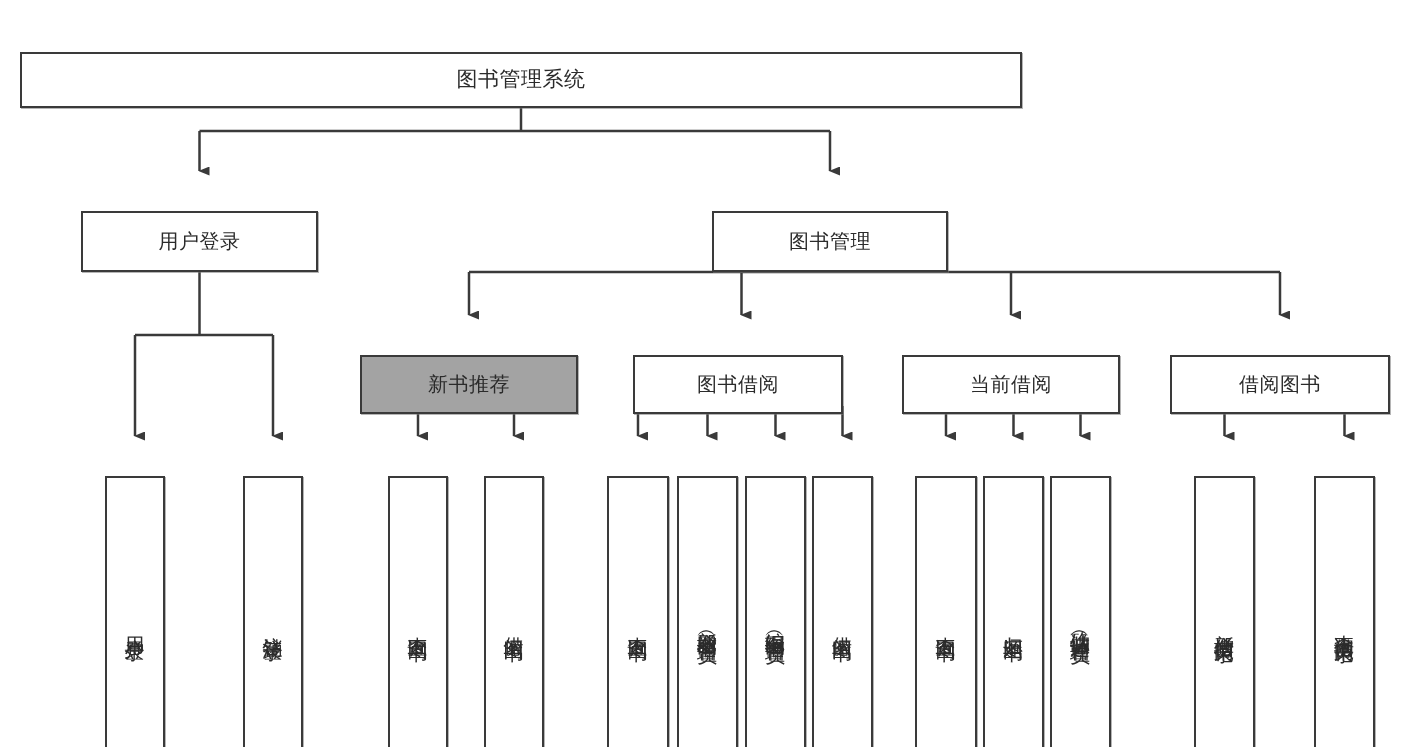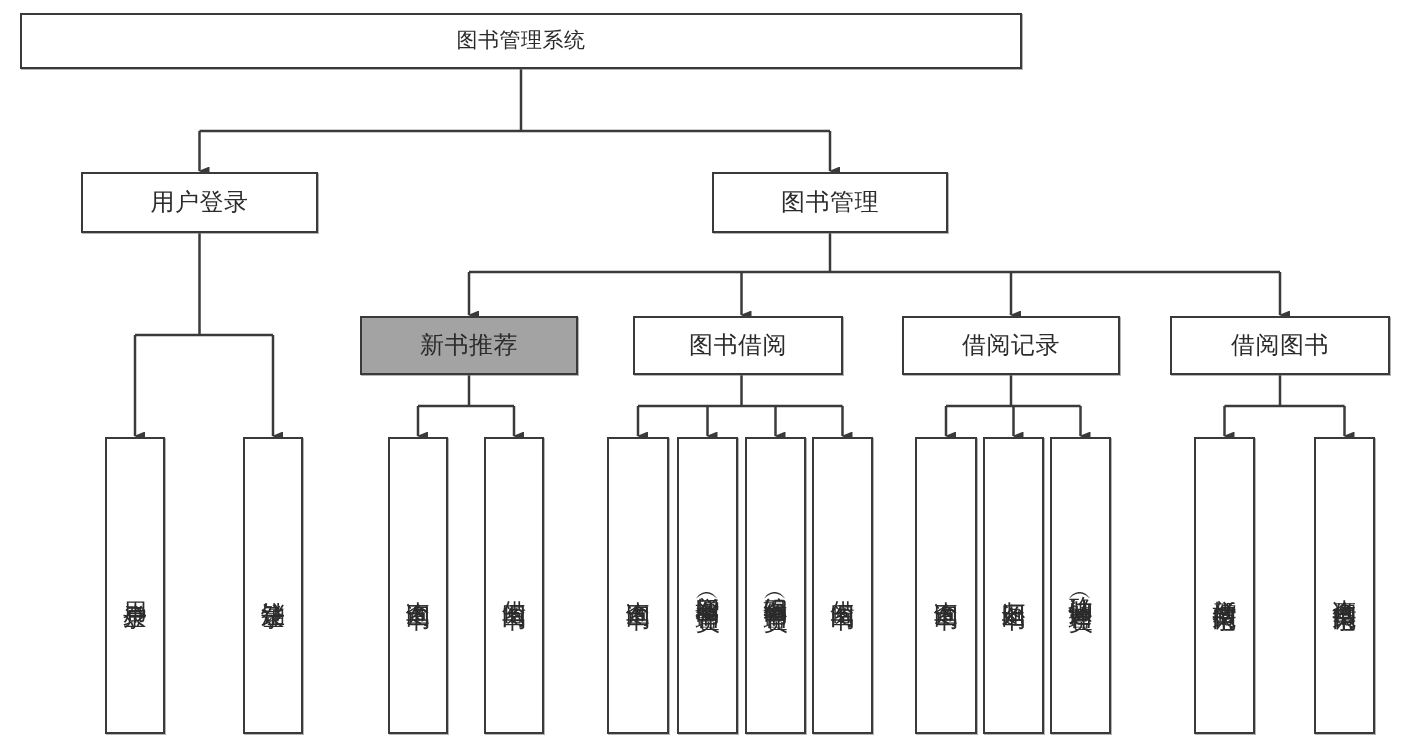--- a/index.html
+++ b/index.html
@@ -27,24 +27,25 @@
   }
   .node {
     position: absolute;
     box-sizing: border-box;
     border: 2px solid #000000;
     background: #ffffff;
     display: flex;
     align-items: center;
     justify-content: center;
     box-shadow: 1px 1px 0 rgba(120,120,120,0.55);
+    margin-top: 39px;
   }
   .node-label {
     color: #2b2b2b;
-    font-size: 24px;
+    font-size: 20px;
     line-height: 1.12;
     letter-spacing: 0.5px;
     text-align: center;
     white-space: nowrap;
   }
   .node.vertical .node-label {
     writing-mode: vertical-rl;
     text-orientation: upright;
     letter-spacing: 2px;
     line-height: 1.0;
@@ -117,21 +118,21 @@
       <div class="node" style="left: 712px; top: 172px; width: 236px; height: 61px; border-color: rgb(58, 58, 58); background: rgb(255, 255, 255);">
         <span class="node-label" style="color: rgb(43, 43, 43);">图书管理</span>
       </div>
       <div class="node" style="left: 360px; top: 316px; width: 218px; height: 59px; border-color: rgb(58, 58, 58); background: #a3a3a3;">
         <span class="node-label" style="color: rgb(43, 43, 43);">新书推荐</span>
       </div>
       <div class="node" style="left: 633px; top: 316px; width: 210px; height: 59px; border-color: rgb(58, 58, 58); background: rgb(255, 255, 255);">
         <span class="node-label" style="color: rgb(43, 43, 43);">图书借阅</span>
       </div>
       <div class="node" style="left: 902px; top: 316px; width: 218px; height: 59px; border-color: rgb(58, 58, 58); background: rgb(255, 255, 255);">
-        <span class="node-label" style="color: rgb(43, 43, 43);">借阅记录</span>
+        <span class="node-label" style="color: rgb(43, 43, 43);">当前借阅</span>
       </div>
       <div class="node" style="left: 1170px; top: 316px; width: 220px; height: 59px; border-color: rgb(58, 58, 58); background: rgb(255, 255, 255);">
         <span class="node-label" style="color: rgb(43, 43, 43);">借阅图书</span>
       </div>
       <div class="node vertical" style="left: 105px; top: 437px; width: 60px; height: 297px; border-color: rgb(58, 58, 58); background: rgb(255, 255, 255);">
         <span class="node-label" style="color: rgb(43, 43, 43);">用户登录</span>
       </div>
       <div class="node vertical" style="left: 243px; top: 437px; width: 60px; height: 297px; border-color: rgb(58, 58, 58); background: rgb(255, 255, 255);">
         <span class="node-label" style="color: rgb(43, 43, 43);">注销登录</span>
       </div>

